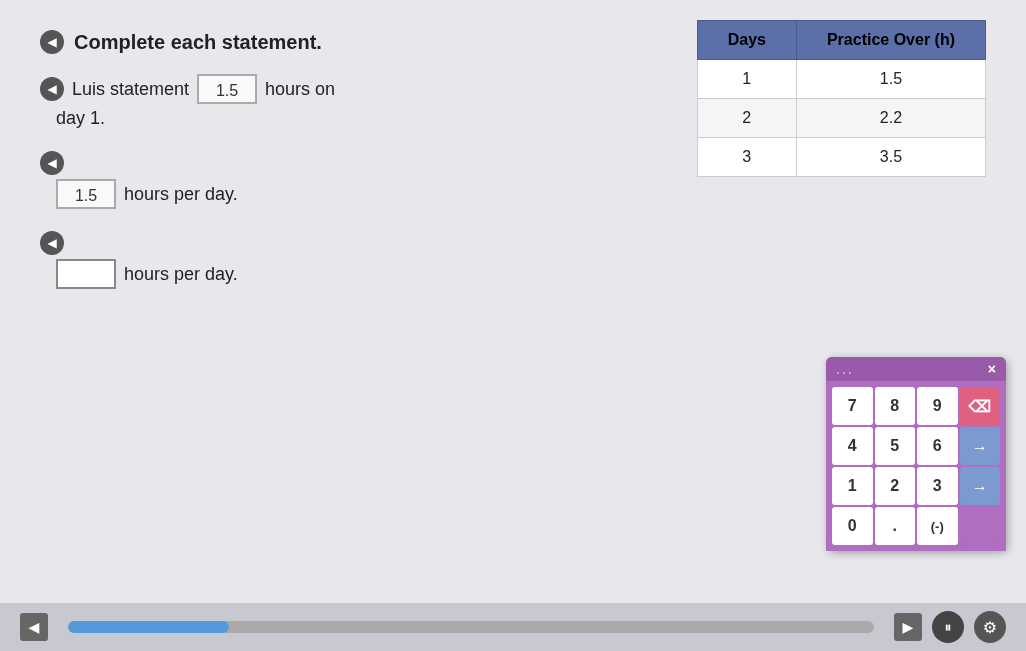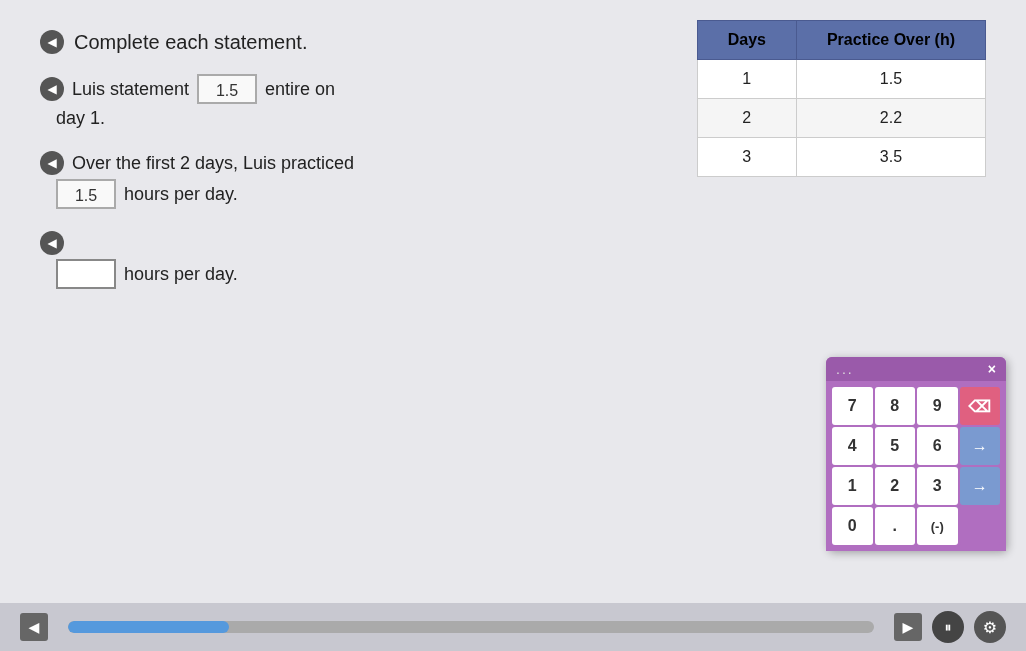--- a/index.html
+++ b/index.html
@@ -34,21 +34,21 @@
       display: flex;
       align-items: center;
       justify-content: center;
       color: white;
       font-size: 12px;
       flex-shrink: 0;
     }
 
     .header-text {
       font-size: 20px;
-      font-weight: normal;
+      font-weight: bold;
       color: #222;
     }
 
     .statement-row {
       display: flex;
       align-items: center;
       gap: 8px;
       margin-bottom: 4px;
       font-size: 18px;
       color: #222;
@@ -291,33 +291,32 @@
     <span class="header-text">Complete each statement.</span>
   </div>
 
   <div class="statement-block">
     <div class="statement-row">
       <div class="speaker-icon">
           <span>◀</span>
         </div>
       <span>Luis statement</span>
       <div class="answer-box filled">1.5</div>
-      <span>entire on</span>
+      <span>hours on</span>
     </div>
     <div class="statement-row indent">
       <span>day 1.</span>
     </div>
   </div>
 
   <div class="statement-block">
     <div class="statement-row">
       <div class="speaker-icon">
           <span>◀</span>
         </div>
-      <span>Over the first 2 days, Luis practiced</span>
     </div>
     <div class="statement-row indent">
       <div class="answer-box filled">1.5</div>
       <span>hours per day.</span>
     </div>
   </div>
 
   <div class="statement-block">
     <div class="statement-row">
       <div class="speaker-icon">

